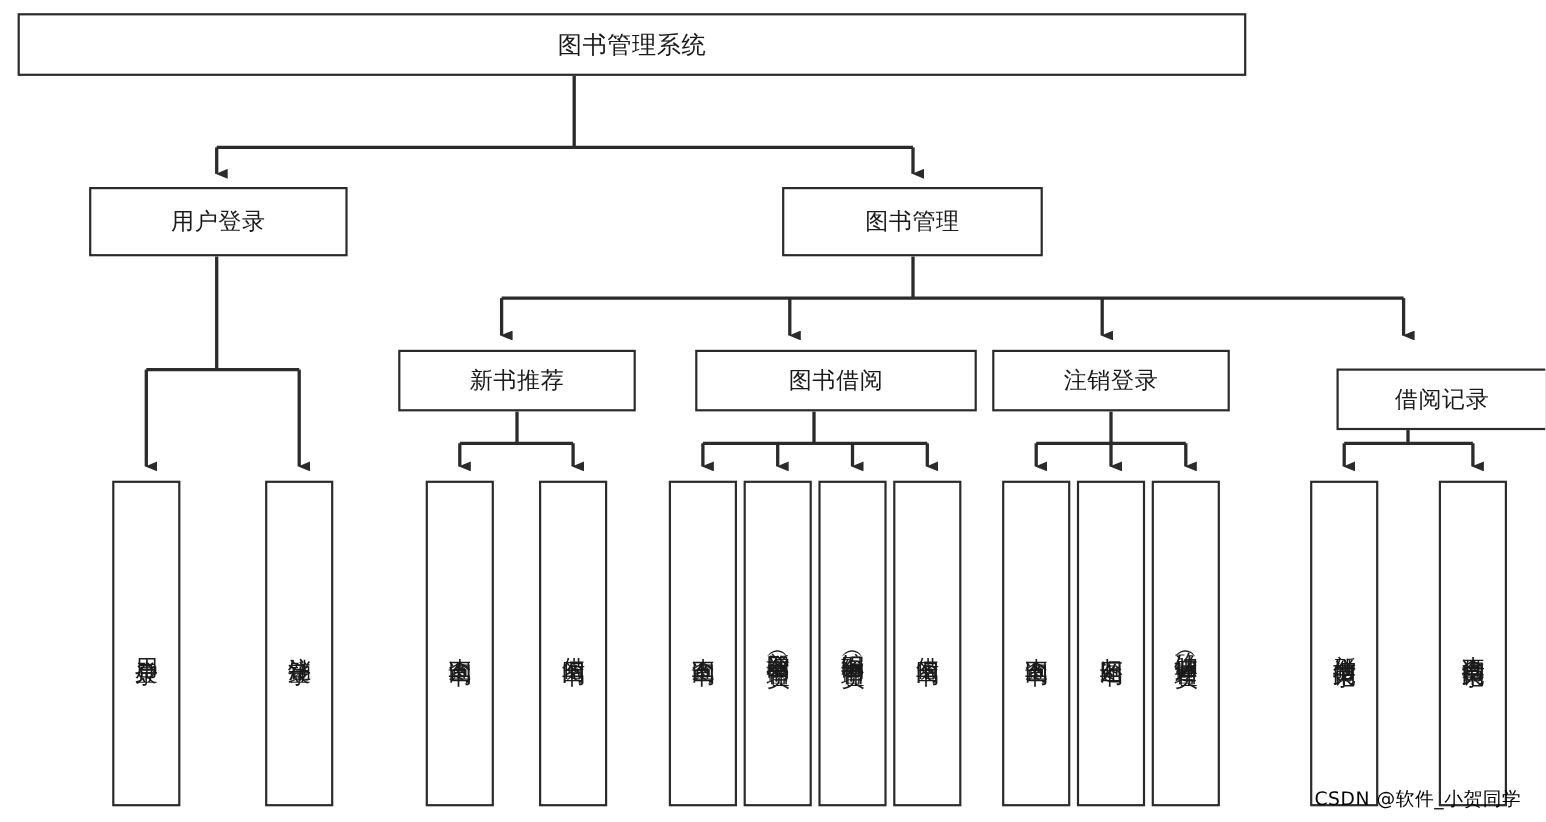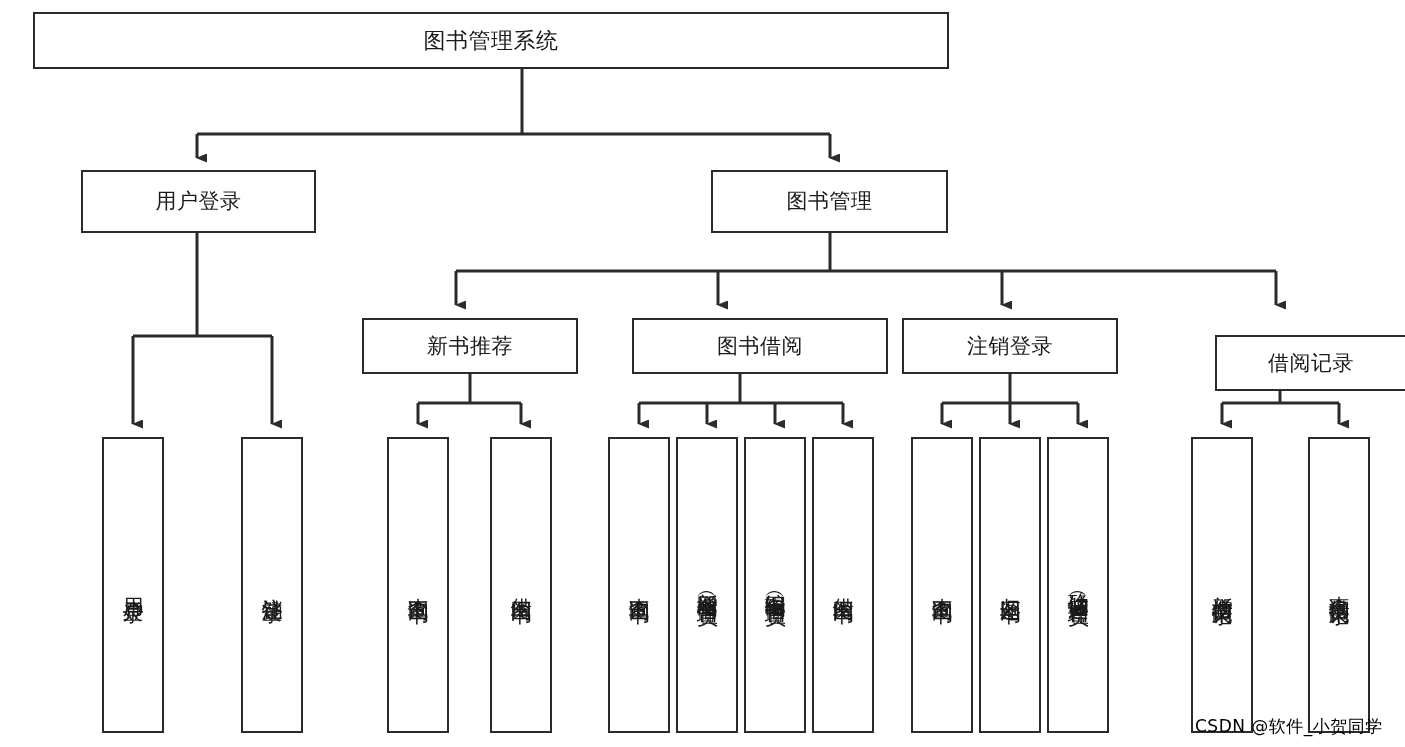--- a/index.html
+++ b/index.html
@@ -122,21 +122,21 @@
       <path d="M 1010,403 L 1010,424" marker-end="url(#arrowhead)"></path>
       <path d="M 1078,403 L 1078,424" marker-end="url(#arrowhead)"></path>
 
       <path d="M 1280,374 L 1280,403"></path>
       <path d="M 1222,403 L 1339,403"></path>
       <path d="M 1222,403 L 1222,424" marker-end="url(#arrowhead)"></path>
       <path d="M 1339,403 L 1339,424" marker-end="url(#arrowhead)"></path>
     </g>
   </svg>
 
-  <div class="node h root" style="left:33px; top:12px; width:916px; height:57px;font-family:Liberation Serif, serif;">
+  <div class="node h root" style="left:16px; top:12px; width:1117px; height:57px;font-family:Liberation Serif, serif;">
     <span class="node-label">图书管理系统</span>
   </div>
 
   <div class="node h" style="left:81px; top:170px; width:235px; height:63px;">
     <span class="node-label">用户登录</span>
   </div>
   <div class="node h" style="left:711px; top:170px; width:237px; height:63px;justify-content:center;">
     <span class="node-label">图书管理</span>
   </div>
 

